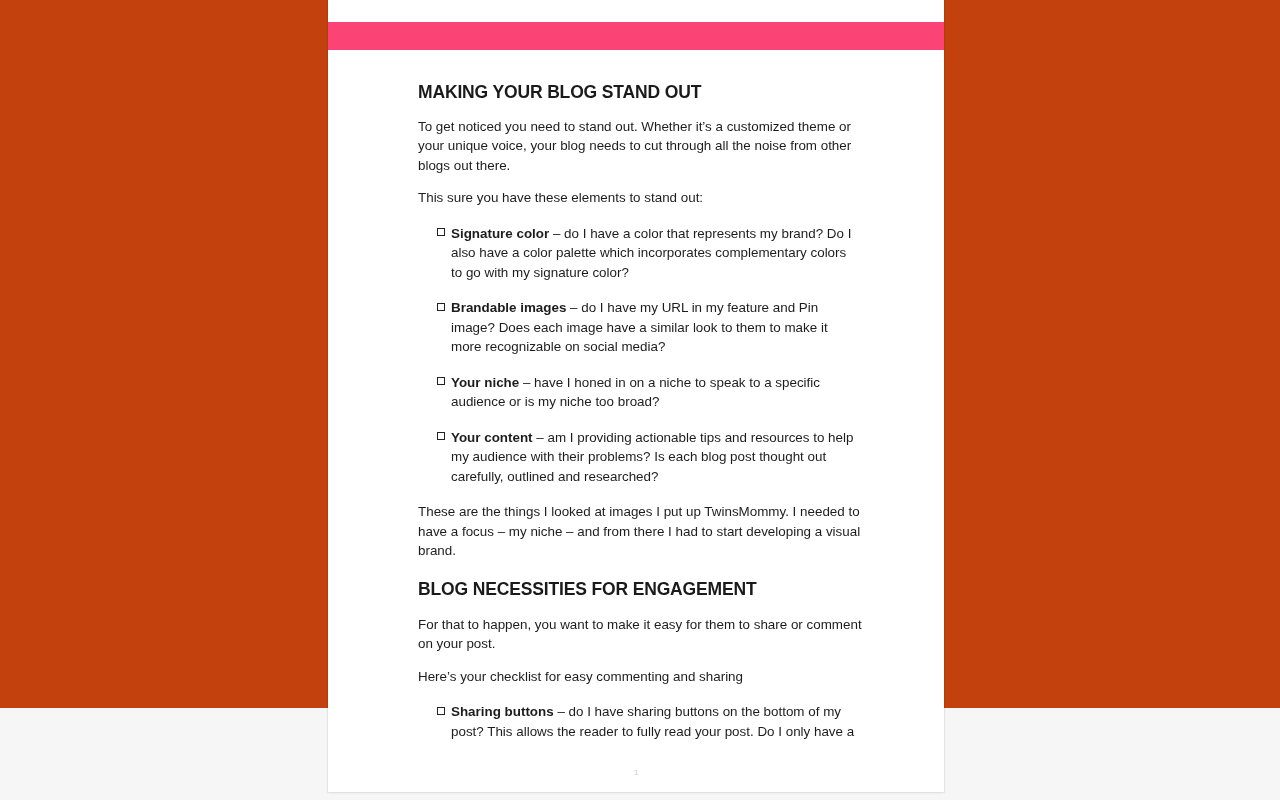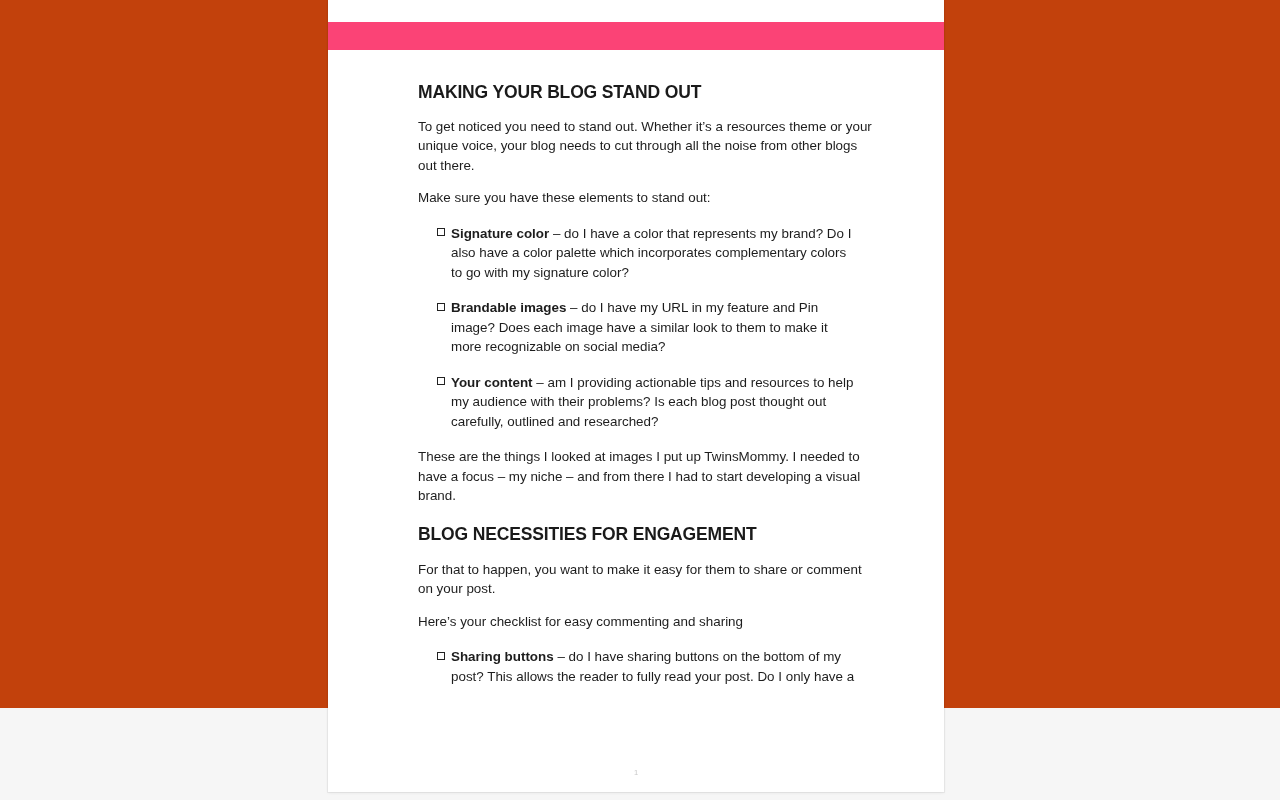--- a/index.html
+++ b/index.html
@@ -123,32 +123,36 @@
 <div class="viewer">
 
   <div class="page">
 
     <div class="banner"></div>
 
     <div class="content">
 
       <h1 class="doc-heading">MAKING YOUR BLOG STAND OUT</h1>
 
-      <p class="para">To get noticed you need to stand out. Whether it’s a resources theme or your unique voice, your blog needs to cut through all the noise from other blogs out there.</p>
+      <p class="para">To get noticed you need to stand out. Whether it’s a customized theme or your unique voice, your blog needs to cut through all the noise from other blogs out there.</p>
 
-      <p class="para">Make sure you have these elements to stand out:</p>
+      <p class="para">This sure you have these elements to stand out:</p>
 
       <ul class="checklist">
         <li>
           <span class="box-icon"></span>
           <span class="item-term">Signature color</span><span> – do I have a color that represents my brand? Do I also have a color palette which incorporates complementary colors to go with my signature color?</span>
         </li>
         <li>
           <span class="box-icon"></span>
           <span class="item-term">Brandable images</span><span> – do I have my URL in my feature and Pin image? Does each image have a similar look to them to make it more recognizable on social media?</span>
+        </li>
+        <li>
+          <span class="box-icon"></span>
+          <span class="item-term">Your niche</span><span> – have I honed in on a niche to speak to a specific audience or is my niche too broad?</span>
         </li>
         <li>
           <span class="box-icon"></span>
           <span class="item-term">Your content</span><span> – am I providing actionable tips and resources to help my audience with their problems? Is each blog post thought out carefully, outlined and researched?</span>
         </li>
       </ul>
 
       <p class="para">These are the things I looked at images I put up TwinsMommy. I needed to have a focus – my niche – and from there I had to start developing a visual brand.</p>
 
       <h1 class="doc-heading second">BLOG NECESSITIES FOR ENGAGEMENT</h1>

